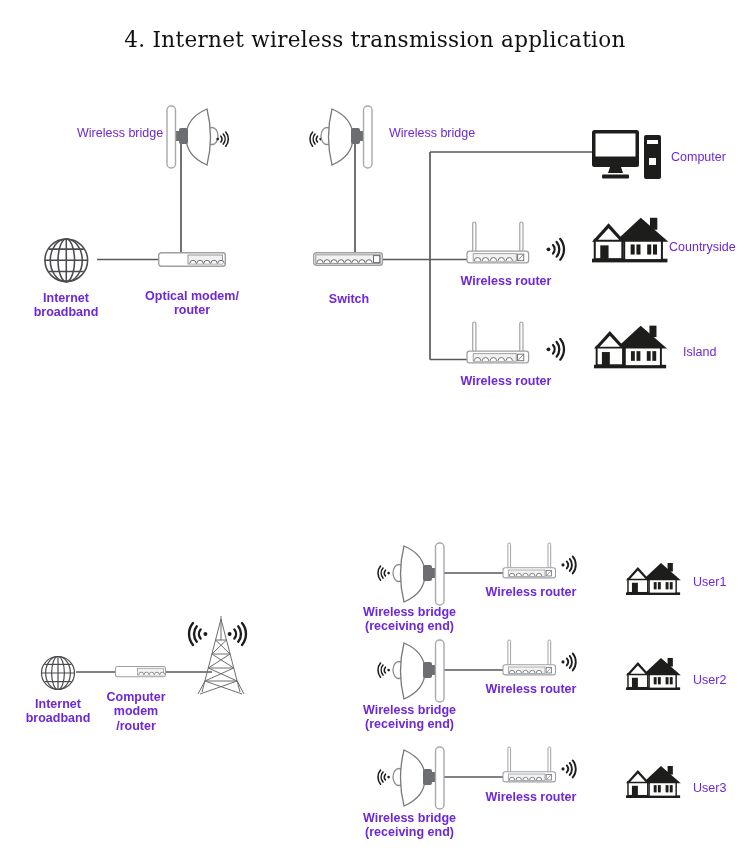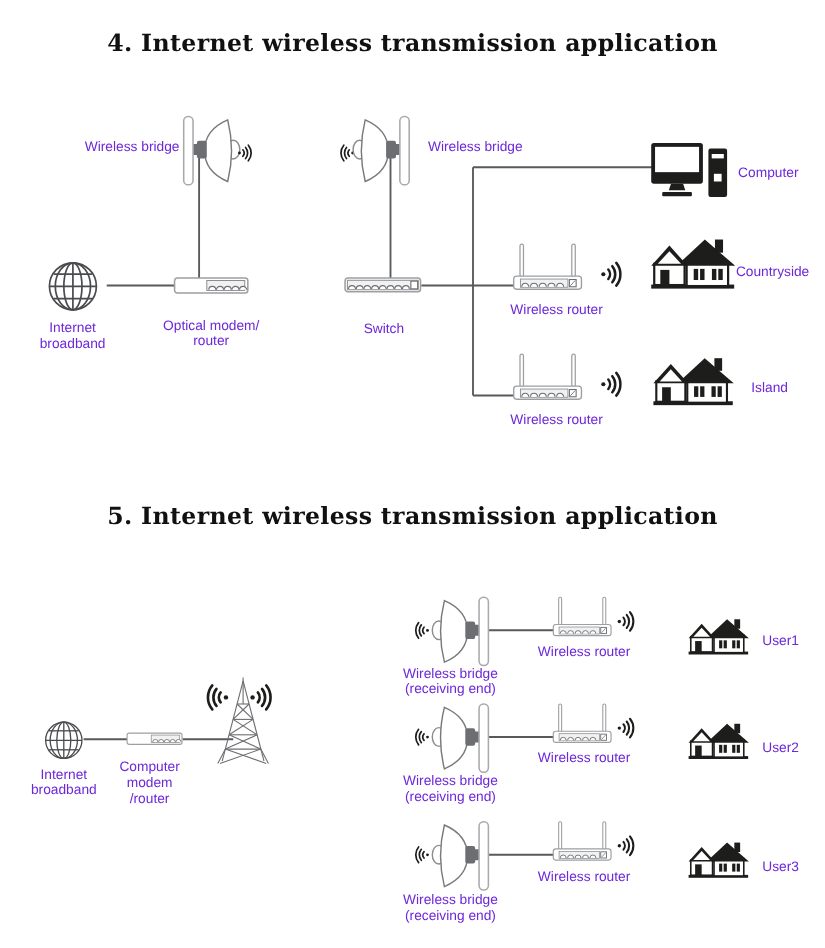--- a/index.html
+++ b/index.html
@@ -1,22 +1,22 @@
 <!DOCTYPE html>
 <html><head>
 <meta charset="utf-8">
 <style>
   html,body{margin:0;padding:0;background:#fff;}
   .canvas{position:relative;width:750px;height:862px;background:#fff;overflow:hidden;
           font-family:"Liberation Sans",sans-serif;}
   .title{position:absolute;left:0;width:750px;text-align:center;
-         font-family:"DejaVu Serif",serif;font-weight:bold;font-size:21.5px;
+         font-family:"DejaVu Serif",serif;font-weight:normal;font-size:21.5px;
          letter-spacing:.3px;color:#111;}
   .lbl{position:absolute;font-size:12.5px;line-height:1.14;color:#6d28d9;}
-  .center{text-align:center;}
+  .center{text-align:center;font-weight:bold;}
   svg.art{position:absolute;left:0;top:0;}
 </style>
 </head>
 <body>
 
 <div class="canvas">
 
   <svg class="art" width="750" height="862" viewBox="0 0 750 862">
     <defs>
 
@@ -185,21 +185,20 @@
     <use href="#house" transform="translate(626,656) scale(0.66)"></use>
 
     <use href="#wifi-left" transform="translate(376,768) scale(0.65)"></use>
     <use href="#bridge-left" transform="translate(393,747)"></use>
     <use href="#router" transform="translate(503,747) scale(0.75)"></use>
     <use href="#wifi-right" transform="translate(561,758) scale(0.78)"></use>
     <use href="#house" transform="translate(626,764) scale(0.66)"></use>
   </svg>
 
   <div class="title" style="top:27px">4. Internet wireless transmission application</div>
-  <div class="title" style="top:457px">5. Internet wireless transmission application</div>
 
   <div class="lbl" style="left:77px;top:126px">Wireless bridge</div>
   <div class="lbl" style="left:389px;top:126px">Wireless bridge</div>
   <div class="lbl center" style="left:21px;top:291px;width:90px"><span>Internet</span><br><span>broadband</span></div>
   <div class="lbl center" style="left:142px;top:289px;width:100px"><span>Optical modem/</span><br><span>router</span></div>
   <div class="lbl center" style="left:304px;top:292px;width:90px">Switch</div>
   <div class="lbl" style="left:671px;top:150px">Computer</div>
   <div class="lbl center" style="left:456px;top:274px;width:100px">Wireless router</div>
   <div class="lbl" style="left:669px;top:240px">Countryside</div>
   <div class="lbl center" style="left:456px;top:374px;width:100px">Wireless router</div>

